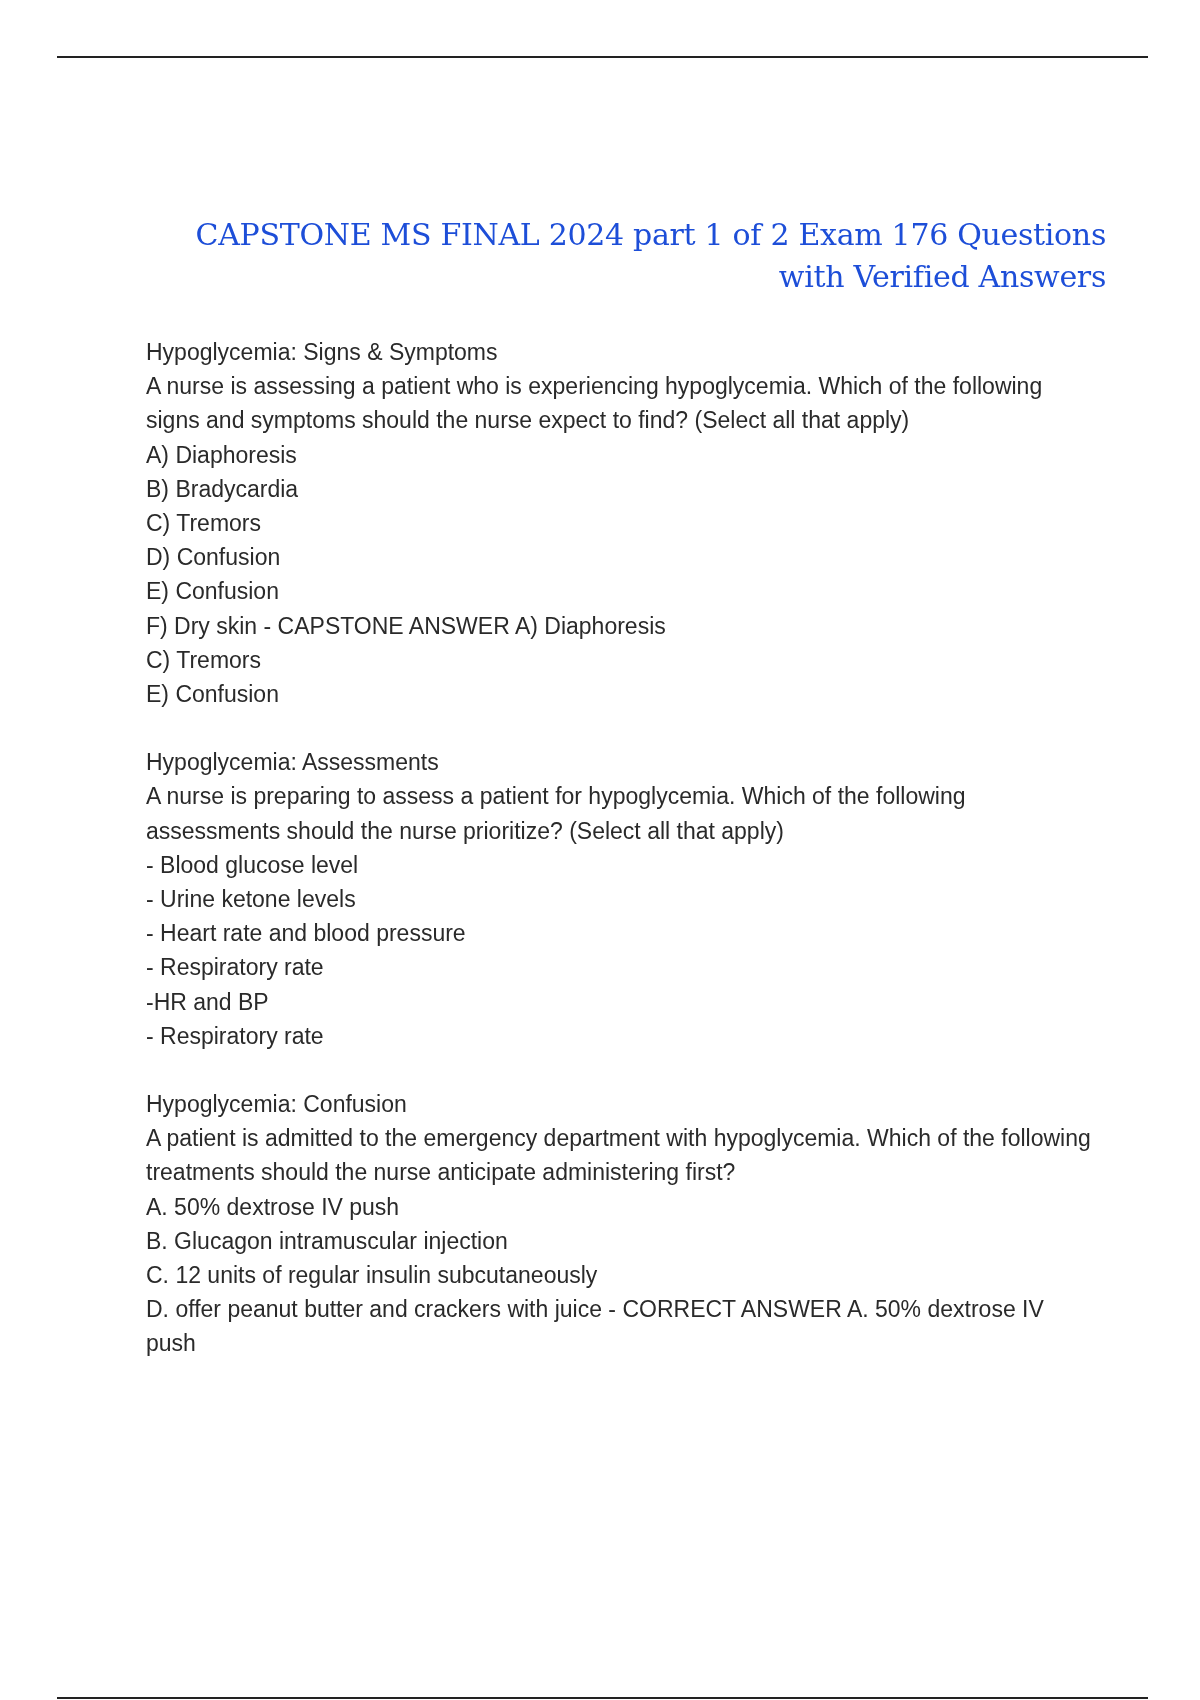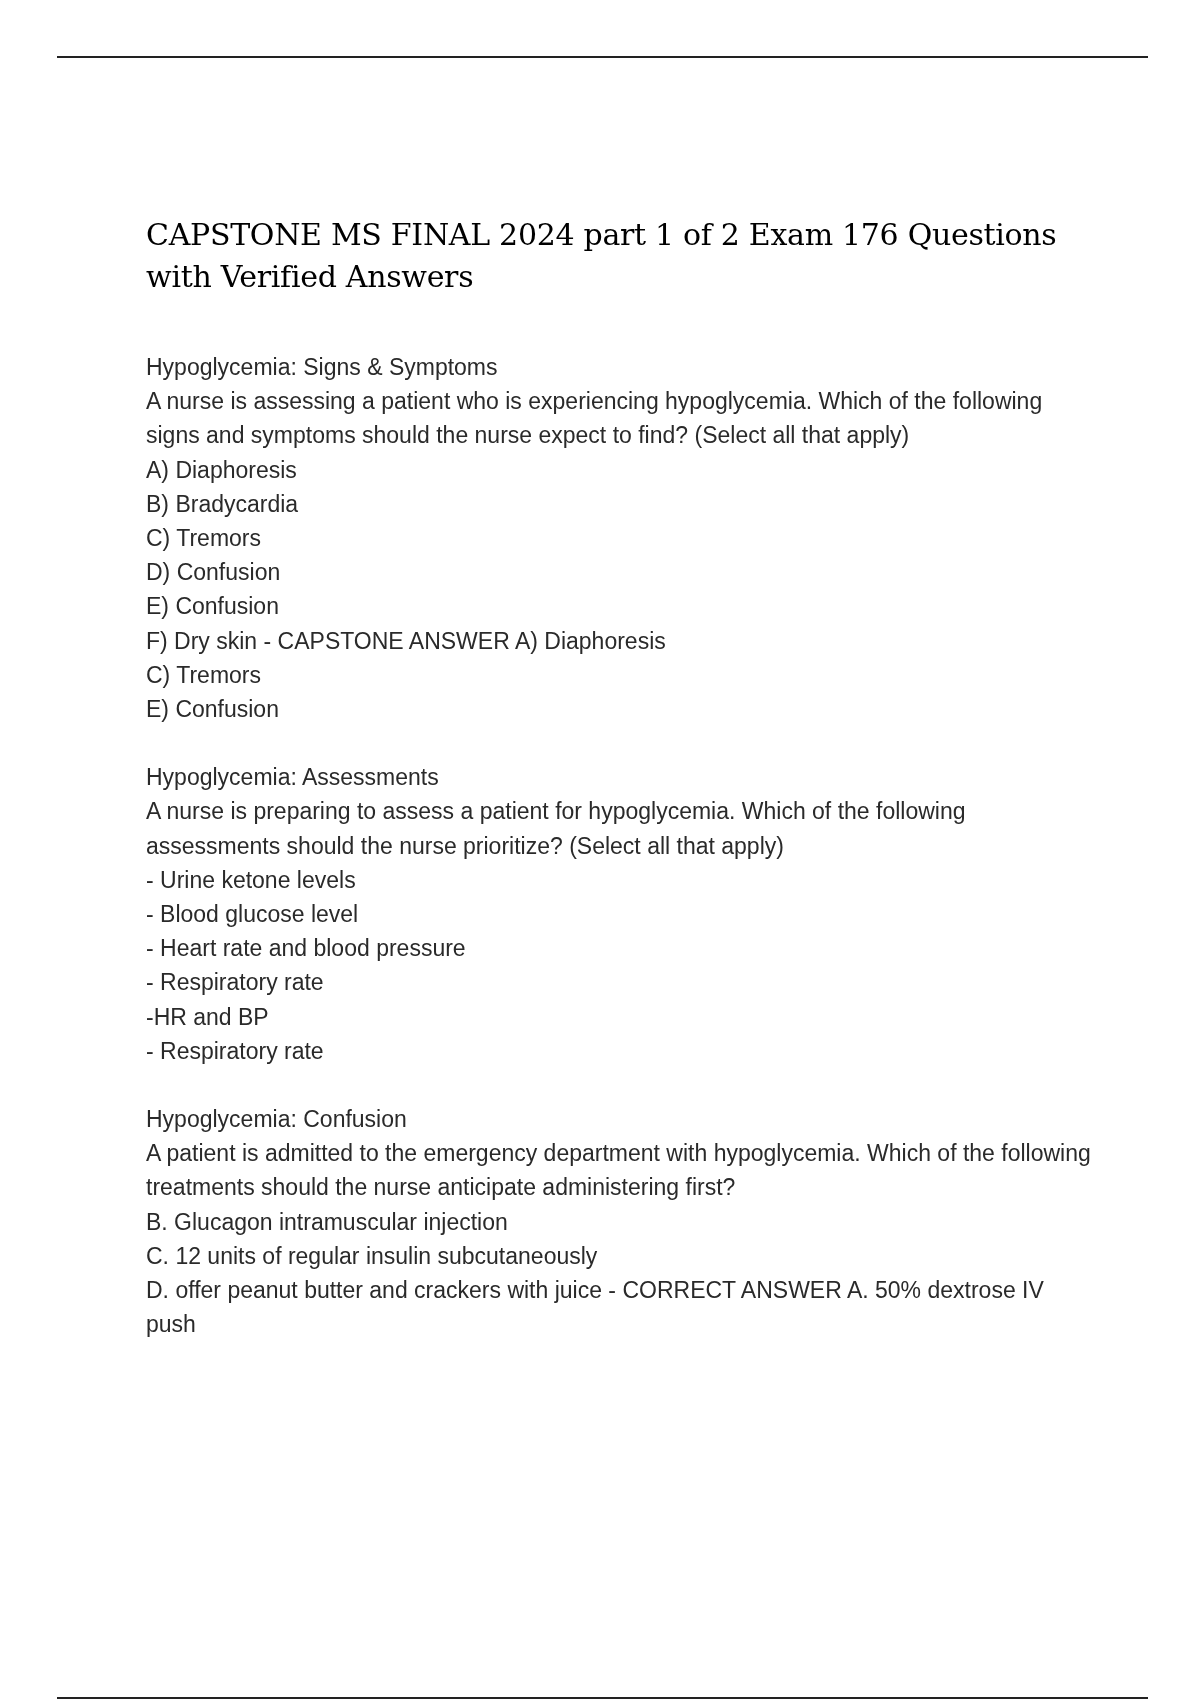--- a/index.html
+++ b/index.html
@@ -3,24 +3,24 @@
 <meta charset="utf-8">
 <style>
   html, body { margin:0; padding:0; background:#ffffff; }
   body { width:1200px; height:1700px; position:relative; overflow:hidden; }
   .rule { position:absolute; left:57px; width:1091px; height:2px; background:#222; }
   .rule.top { top:56px; }
   .rule.bottom { top:1697px; }
   .title {
     position:absolute; left:146px; top:214px; width:960px;
     font-family:"DejaVu Serif", serif; font-size:30px; line-height:42px;
-    color:#000000; margin:0; font-weight:normal; letter-spacing:-0.3px;
+    color:#1d4ed8; margin:0; font-weight:normal; letter-spacing:-0.3px;text-align:right;
   }
   .content {
-    position:absolute; left:146px; top:350px; width:950px;
+    position:absolute; left:146px; top:335px; width:950px;
     font-family:"Liberation Sans", sans-serif; font-size:23px; line-height:34.2px;
     color:#2a2a2a;
   }
   .block { margin:0 0 34px 0; }
   .line { display:block; white-space:pre-wrap; }
 </style>
 </head>
 <body>
 
 <div class="rule top"></div>
@@ -37,30 +37,31 @@
     <span class="line">D) Confusion</span>
     <span class="line">E) Confusion</span>
     <span class="line">F) Dry skin - CAPSTONE ANSWER A) Diaphoresis</span>
     <span class="line">C) Tremors</span>
     <span class="line">E) Confusion</span>
   </div>
 
   <div class="block">
     <span class="line">Hypoglycemia: Assessments</span>
     <span class="line">A nurse is preparing to assess a patient for hypoglycemia. Which of the following assessments should the nurse prioritize? (Select all that apply)</span>
+    <span class="line">- Blood glucose level</span>
     <span class="line">- Urine ketone levels</span>
-    <span class="line">- Blood glucose level</span>
     <span class="line">- Heart rate and blood pressure</span>
     <span class="line">- Respiratory rate</span>
     <span class="line">-HR and BP</span>
     <span class="line">- Respiratory rate</span>
   </div>
 
   <div class="block">
     <span class="line">Hypoglycemia: Confusion</span>
     <span class="line">A patient is admitted to the emergency department with hypoglycemia. Which of the following treatments should the nurse anticipate administering first?</span>
+    <span class="line">A. 50% dextrose IV push</span>
     <span class="line">B. Glucagon intramuscular injection</span>
     <span class="line">C. 12 units of regular insulin subcutaneously</span>
     <span class="line">D. offer peanut butter and crackers with juice - CORRECT ANSWER A. 50% dextrose IV push</span>
   </div>
 </div>
 
 <div class="rule bottom"></div>
 
 </body></html>

